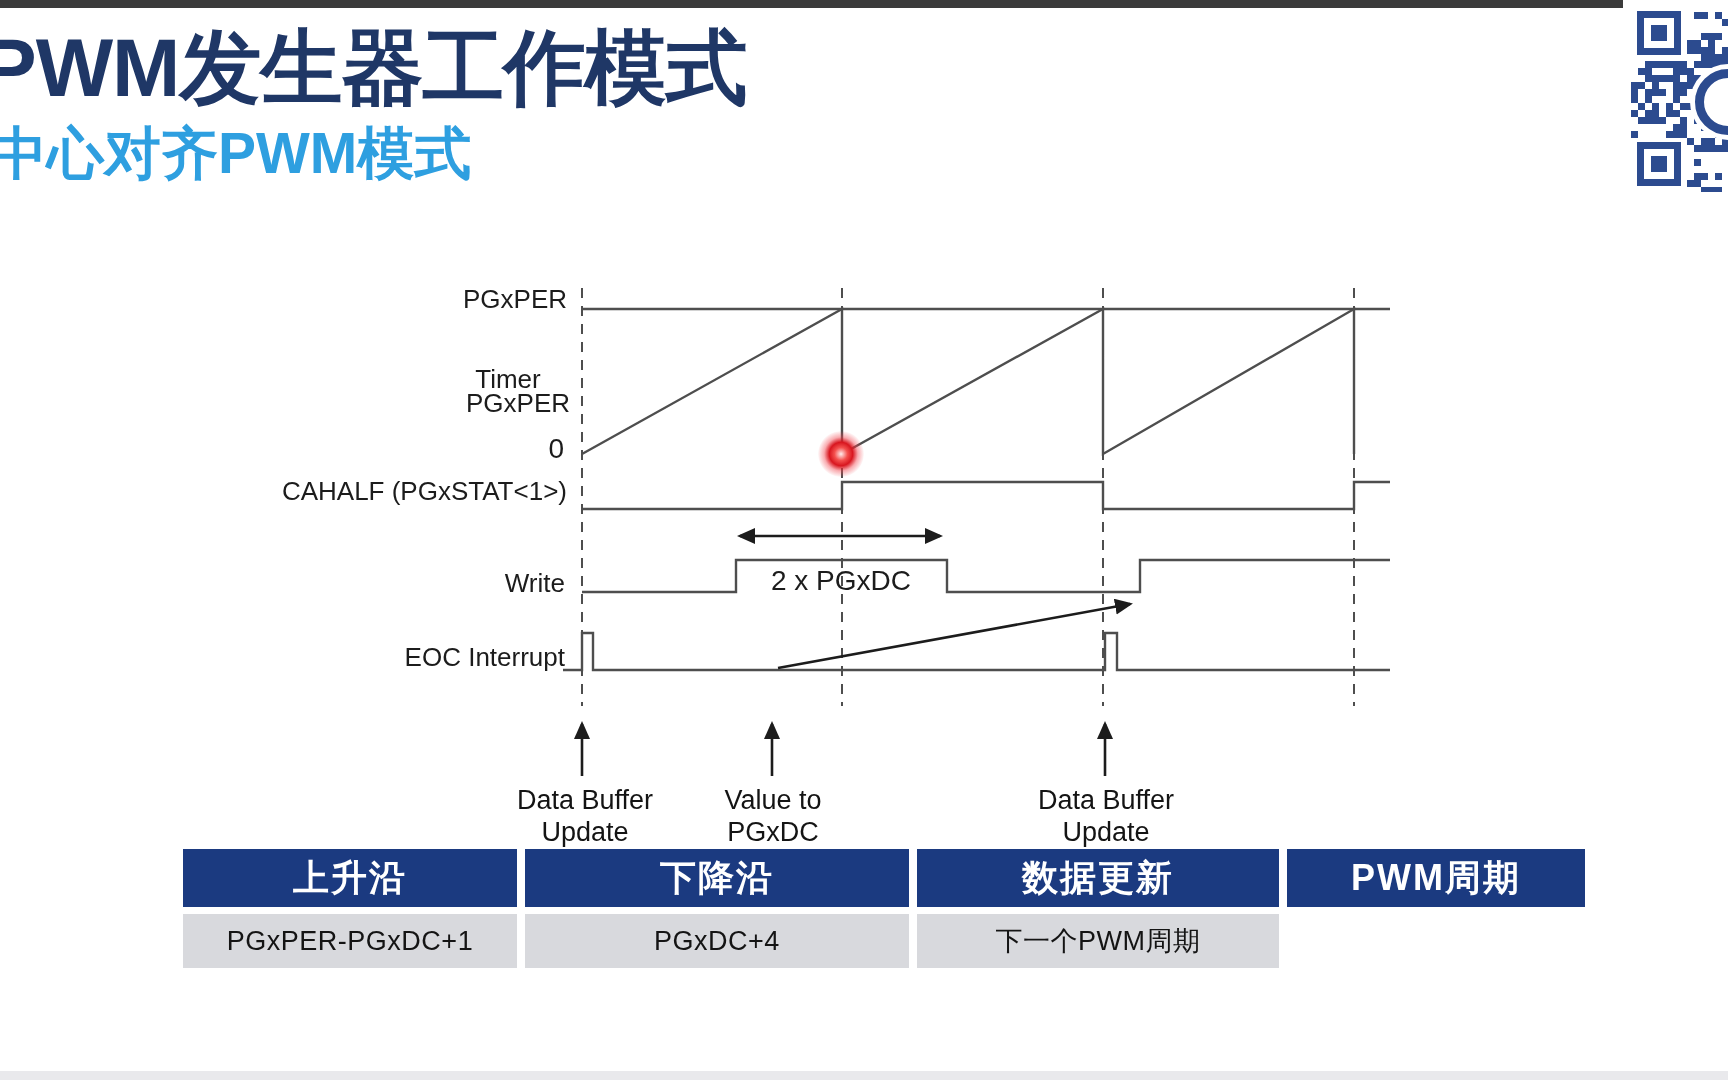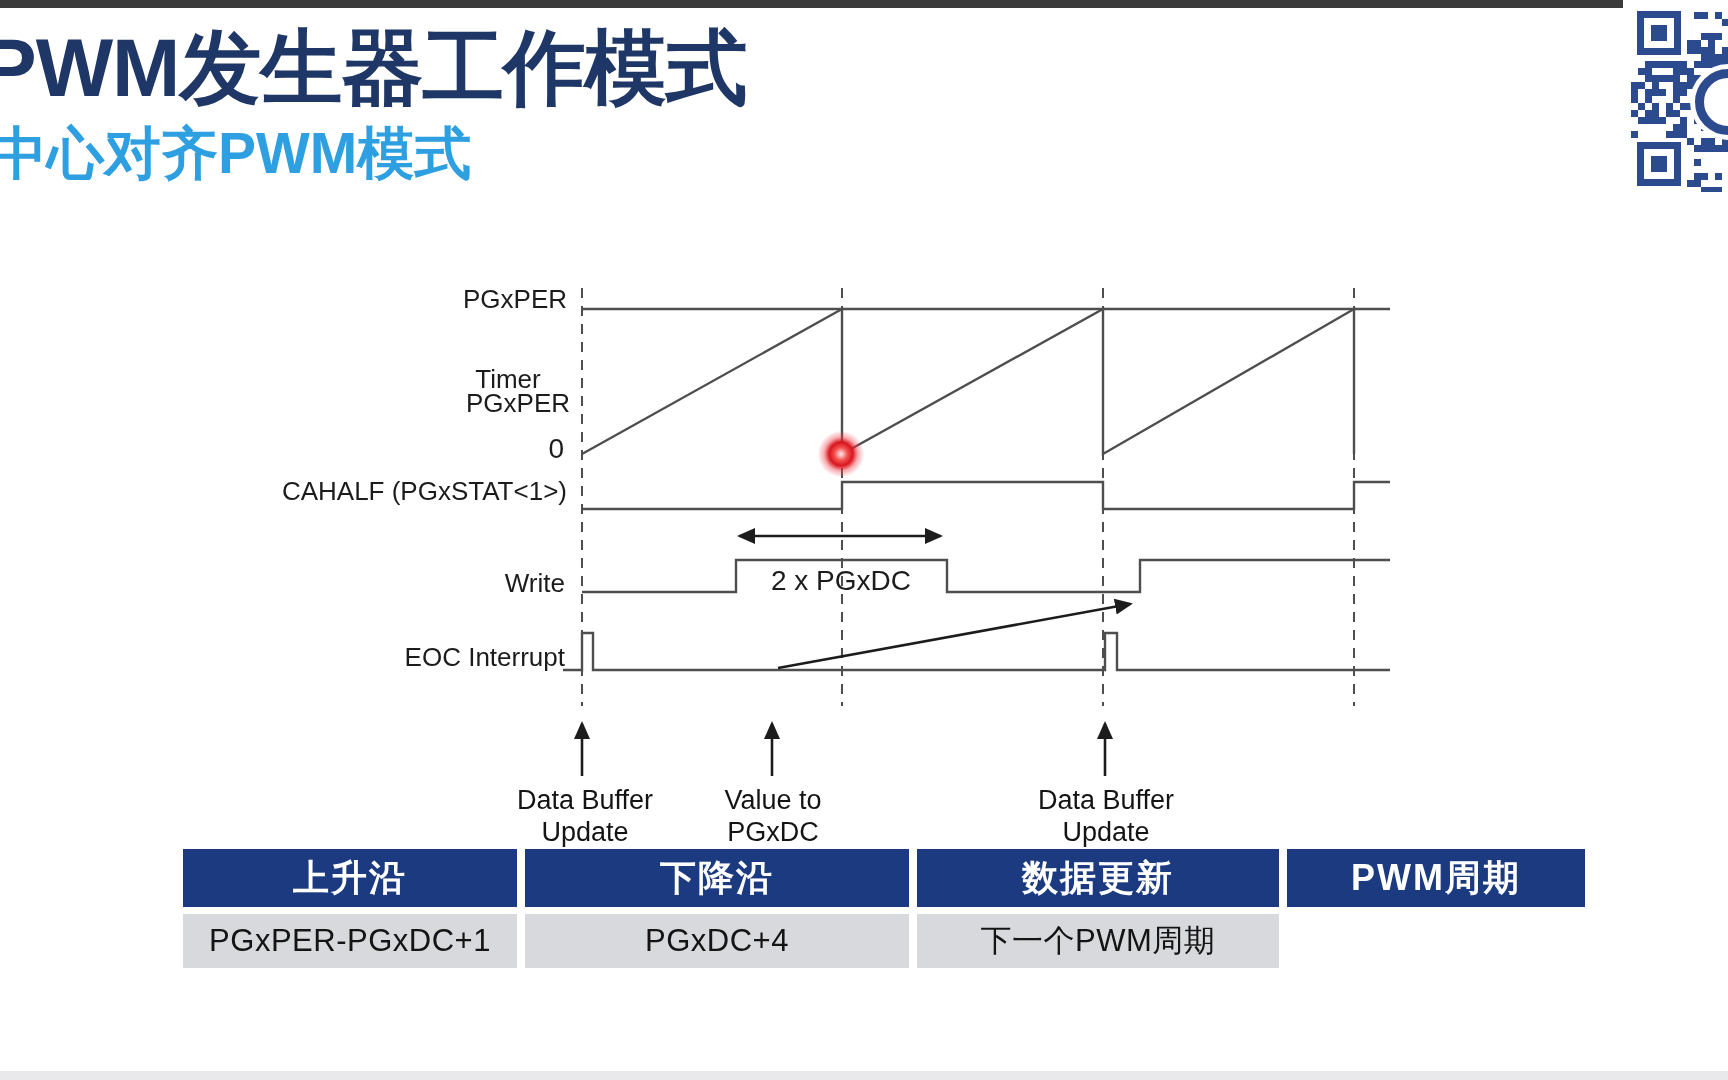--- a/index.html
+++ b/index.html
@@ -47,21 +47,21 @@
   .table{position:absolute;left:183px;top:849px;width:1440px;}
   .trow{display:flex;gap:8px;}
   .trow>div{display:flex;align-items:center;justify-content:center;}
   .trow>div:nth-child(1){width:334px;}
   .trow>div:nth-child(2){width:384px;}
   .trow>div:nth-child(3){width:362px;}
   .trow>div:nth-child(4){width:298px;}
   .thead{height:58px;}
   .thead>div{background:var(--thead,#1B3A80);color:#fff;font-size:36px;font-weight:700;letter-spacing:2px;}
   .tdata{height:54px;margin-top:7px;}
-  .tdata>div{background:var(--trow,#D8D9DD);color:#141414;font-size:31px;letter-spacing:.5px;text-align:center;}
+  .tdata>div{background:var(--trow,#D8D9DD);color:#141414;font-size:27px;letter-spacing:.5px;text-align:center;}
 </style>
 </head>
 <body>
 
 <div class="screen">
 
   <div class="topbar"></div>
 
   <h1 class="title">PWM发生器工作模式</h1>
   <h2 class="subtitle">中心对齐PWM模式</h2>

